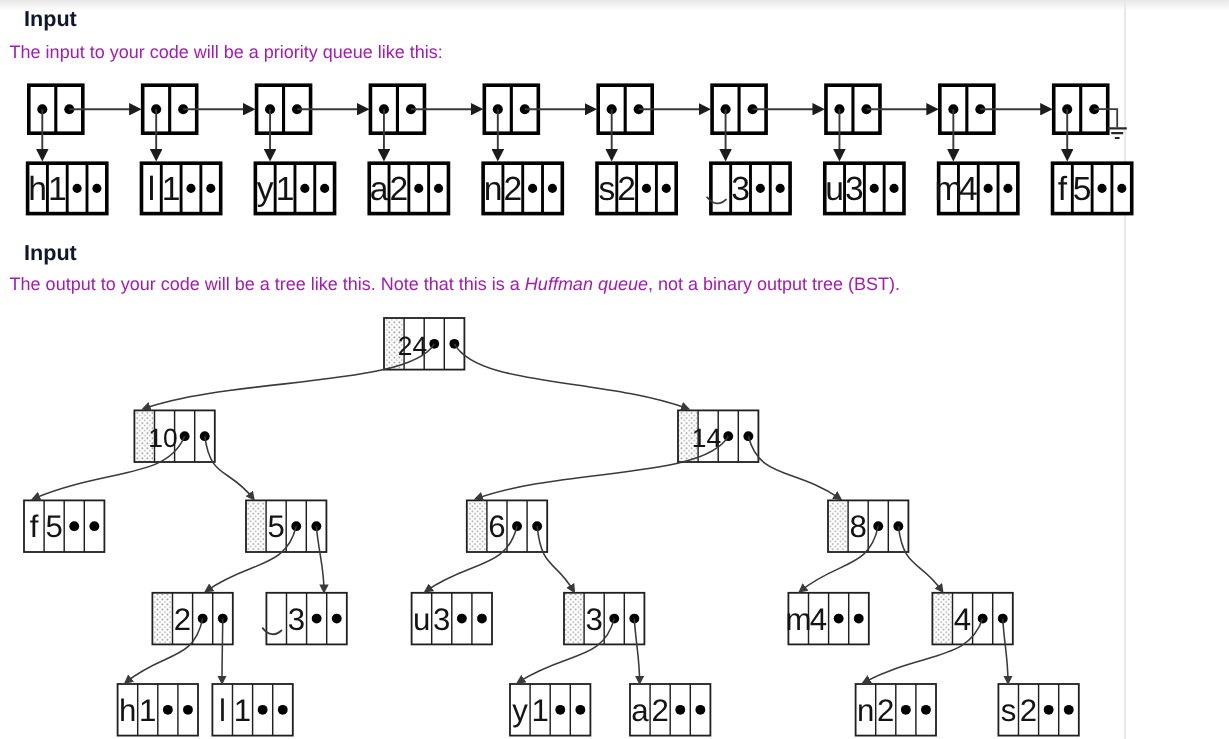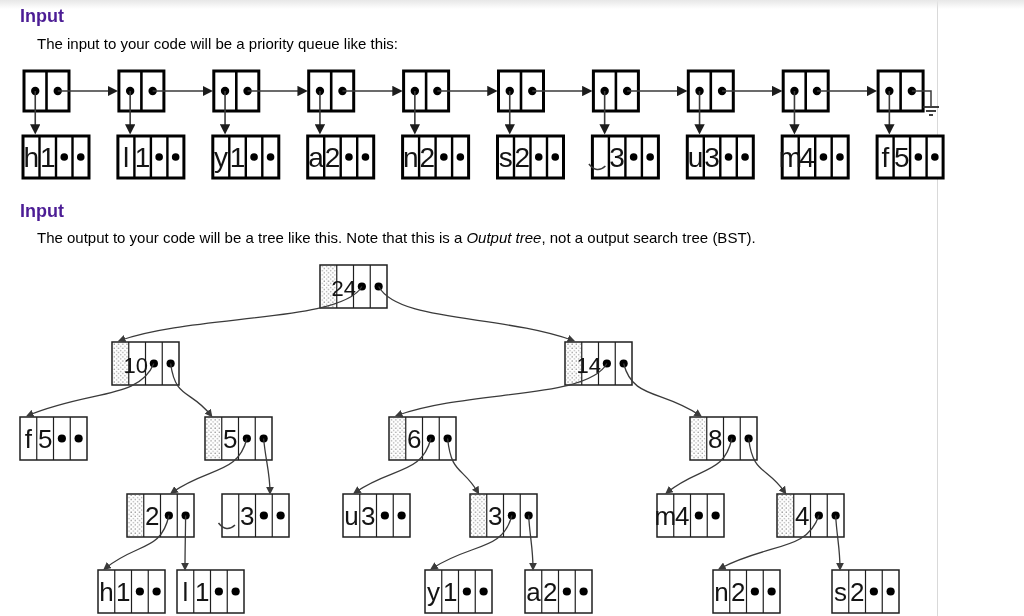--- a/index.html
+++ b/index.html
@@ -2,24 +2,24 @@
 <html><head>
 <meta charset="utf-8">
 <style>
   *{box-sizing:border-box}
   html,body{margin:0;padding:0}
   body{width:1024px;height:616px;position:relative;background:#ffffff;
        font-family:"Liberation Sans",sans-serif;overflow:hidden}
   .top-shadow{position:absolute;left:0;top:0;width:1024px;height:9px;
        background:linear-gradient(#e7e7e7,rgba(255,255,255,0));z-index:3;pointer-events:none}
   .page-edge{position:absolute;top:0;left:937px;width:1px;height:616px;background:#d9d9d9;z-index:0}
-  .heading{position:absolute;left:20px;margin:0;font-size:18px;font-weight:bold;color:#4c1d95;z-index:2}
+  .heading{position:absolute;left:20px;margin:0;font-size:18px;font-weight:bold;color:#0f172a;z-index:2}
   .h-input{top:6px}
   .h-output{top:201px}
-  .para{position:absolute;left:37px;margin:0;font-size:15px;color:#000000;z-index:2;white-space:nowrap}
+  .para{position:absolute;left:8px;margin:0;font-size:15px;color:#a21caf;z-index:2;white-space:nowrap}
   .p-input{top:35px}
   .p-output{top:229px}
   svg{position:absolute;z-index:1}
   #input-svg{left:0;top:58px}
   #tree-svg{left:0;top:255px}
 </style>
 </head>
 <body>
 
 <div class="top-shadow"></div>
@@ -195,21 +195,21 @@
     </g>
     <g>
       <path d="M 911.85 33 H 931 V 48" fill="none" stroke="#3a3a3a" stroke-width="1.5"></path>
       <line x1="923" y1="49" x2="939" y2="49" stroke="#2a2a2a" stroke-width="1.8"></line>
       <line x1="926" y1="53" x2="936" y2="53" stroke="#2a2a2a" stroke-width="1.8"></line>
       <line x1="929" y1="57" x2="933" y2="57" stroke="#2a2a2a" stroke-width="1.8"></line>
     </g>
   </svg>
 
 <h1 class="heading h-output">Input</h1>
-<p class="para p-output"><span>The output to your code will be a tree like this. Note that this is a </span><i>Output tree</i><span>, not a output search tree (BST).</span></p>
+<p class="para p-output"><span>The output to your code will be a tree like this. Note that this is a </span><i>Huffman queue</i><span>, not a binary output tree (BST).</span></p>
 
 <svg id="tree-svg" width="950" height="361">
     <defs>
       <marker id="at" viewBox="0 0 10 10" refX="7" refY="5" markerWidth="6" markerHeight="6" orient="auto">
         <path d="M0,0 L10,5 L0,10 Z" fill="#3a3a3a"></path>
       </marker>
       <pattern id="stip" patternUnits="userSpaceOnUse" width="4.2" height="4.2">
         <circle cx="1" cy="1" r="0.75" fill="#9a9a9a"></circle>
         <circle cx="3.1" cy="3.1" r="0.75" fill="#b4b4b4"></circle>
       </pattern>

